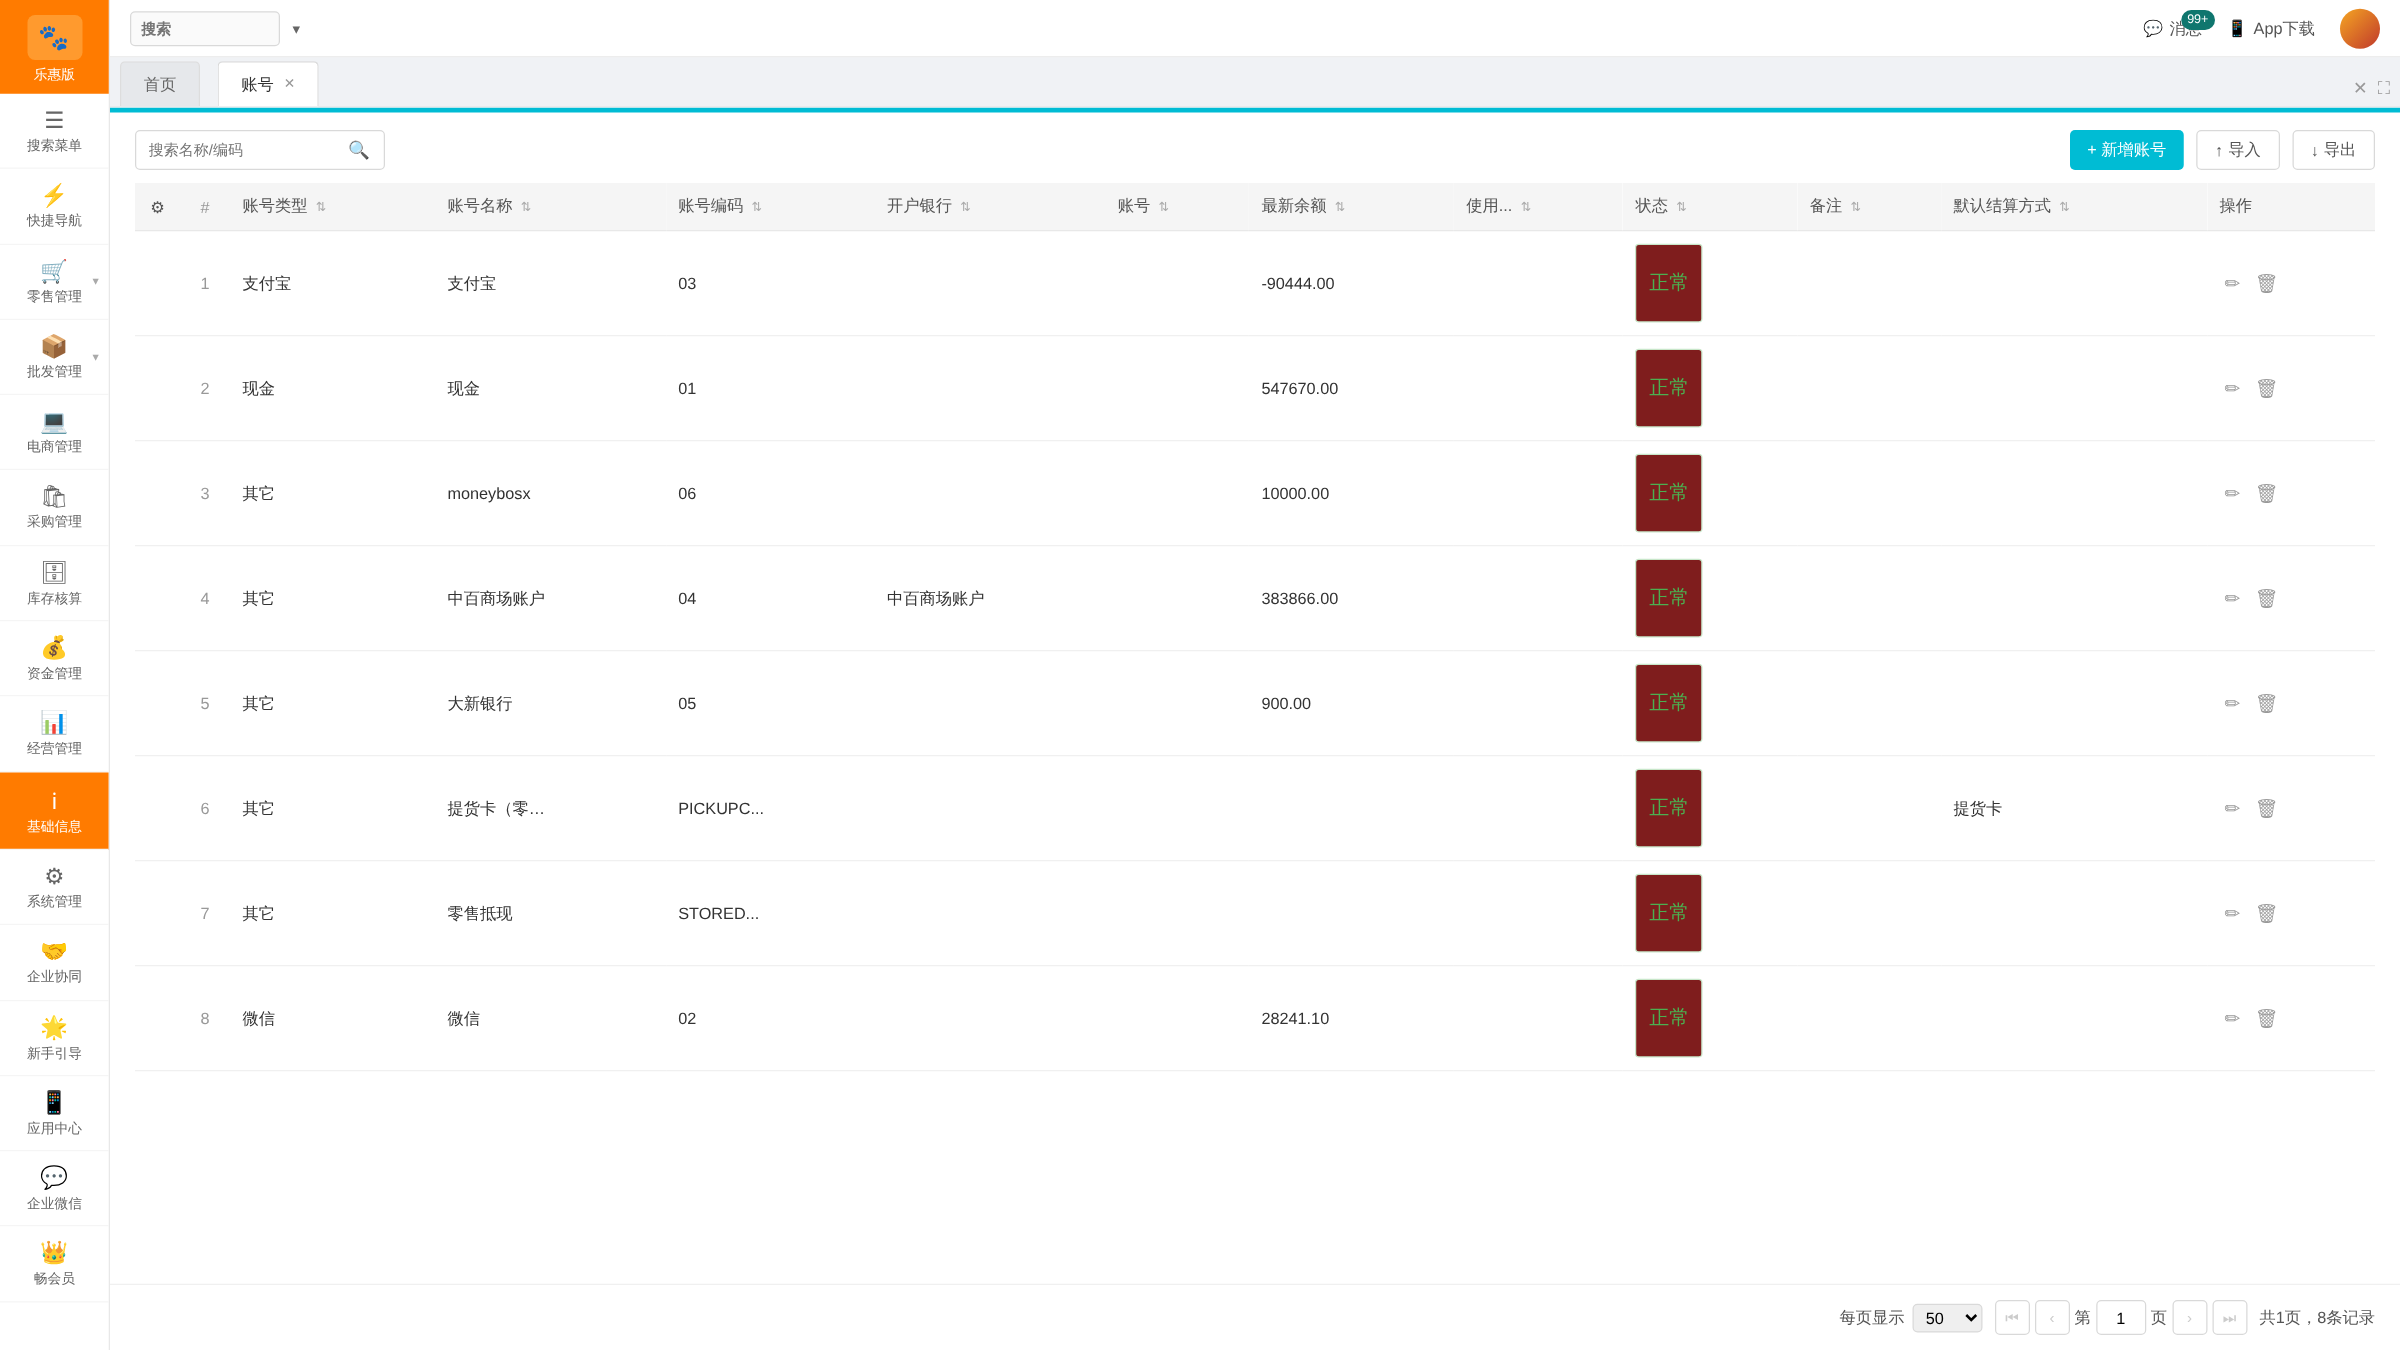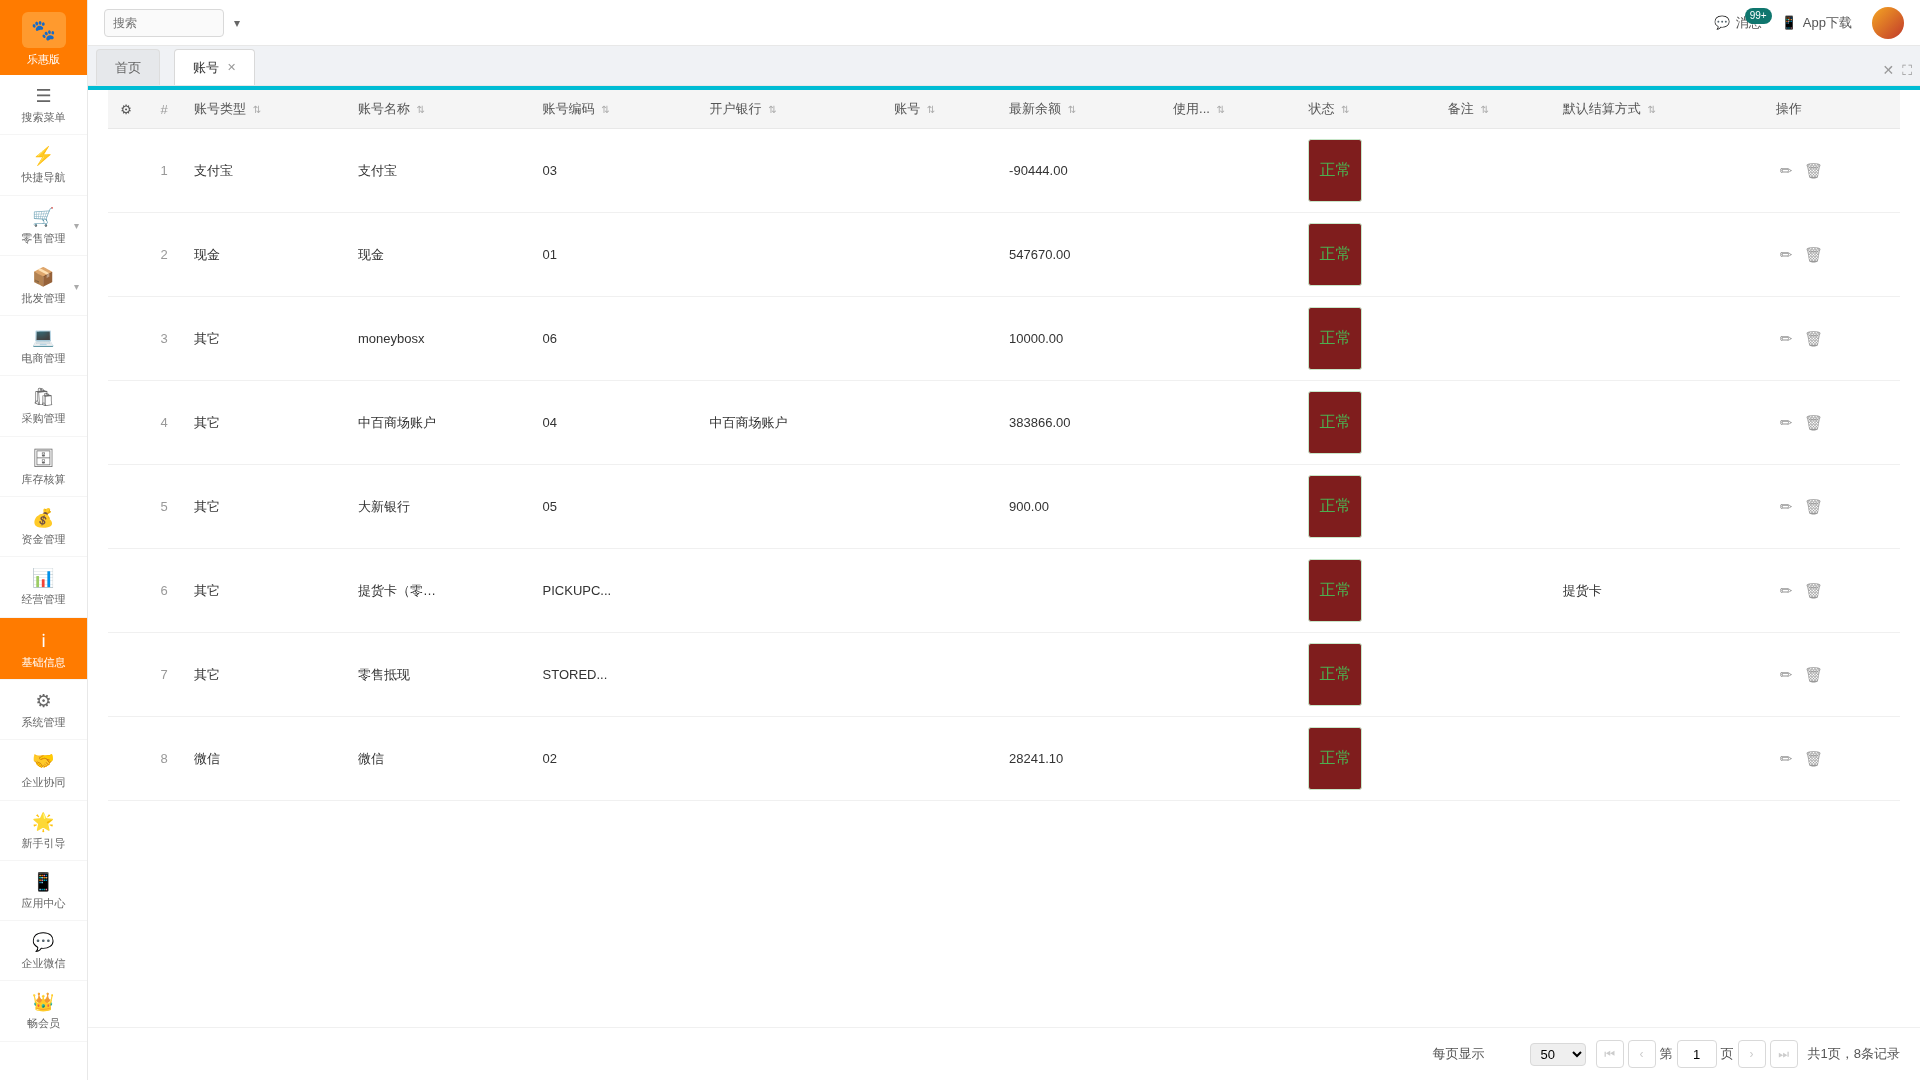--- a/index.html
+++ b/index.html
@@ -101,20 +101,21 @@
     }
     .search-top {
       width: 120px;
       height: 28px;
       border: 1px solid #d9d9d9;
       border-radius: 4px;
       padding: 0 8px;
       font-size: 12px;
       color: #b91c1c;
       background: #fafafa;
+      font-weight: bold;
     }
     .topbar-dropdown {
       display: flex;
       align-items: center;
       cursor: pointer;
       color: #666;
       font-size: 12px;
     }
     .topbar-right {
       display: flex;
@@ -336,21 +337,20 @@
       display: flex;
       align-items: center;
       gap: 6px;
     }
     .per-page-select select {
       border: 1px solid #d9d9d9;
       border-radius: 4px;
       padding: 2px 6px;
       font-size: 13px;
       cursor: pointer;
-      margin-left: 39px;
     }
     .pagination {
       display: flex;
       align-items: center;
       gap: 4px;
     }
     .page-btn {
       width: 28px;
       height: 28px;
       border: 1px solid #d9d9d9;
@@ -500,20 +500,41 @@
       <div style="position:absolute; right:8px; bottom:6px; display:flex; gap:8px;">
         <span style="color:#999; cursor:pointer; font-size:14px;">✕</span>
         <span style="color:#999; cursor:pointer; font-size:14px;">⛶</span>
       </div>
     </div>
   </div>
 
   <div class="content">
     <div class="content-header-bar"></div>
 
+    <div class="toolbar">
+      <div class="toolbar-left">
+        <div class="search-box">
+          <input type="text" placeholder="搜索名称/编码" style="">
+          <span class="search-icon">🔍</span>
+        </div>
+      </div>
+      <div class="toolbar-right">
+        <button class="btn-primary">
+          <span>+ 新增账号</span>
+        </button>
+        <button class="btn-outline">
+          <span>↑</span>
+          <span>导入</span>
+        </button>
+        <button class="btn-outline">
+          <span>↓</span>
+          <span>导出</span>
+        </button>
+      </div>
+    </div>
 
     <div class="table-wrap">
       <table>
         <thead>
           <tr>
             <th class="col-settings">⚙</th>
             <th class="col-num">#</th>
             <th>账号类型 <span class="sort-icon">⇅</span></th>
             <th>账号名称 <span class="sort-icon">⇅</span></th>
             <th>账号编码 <span class="sort-icon">⇅</span></th>

